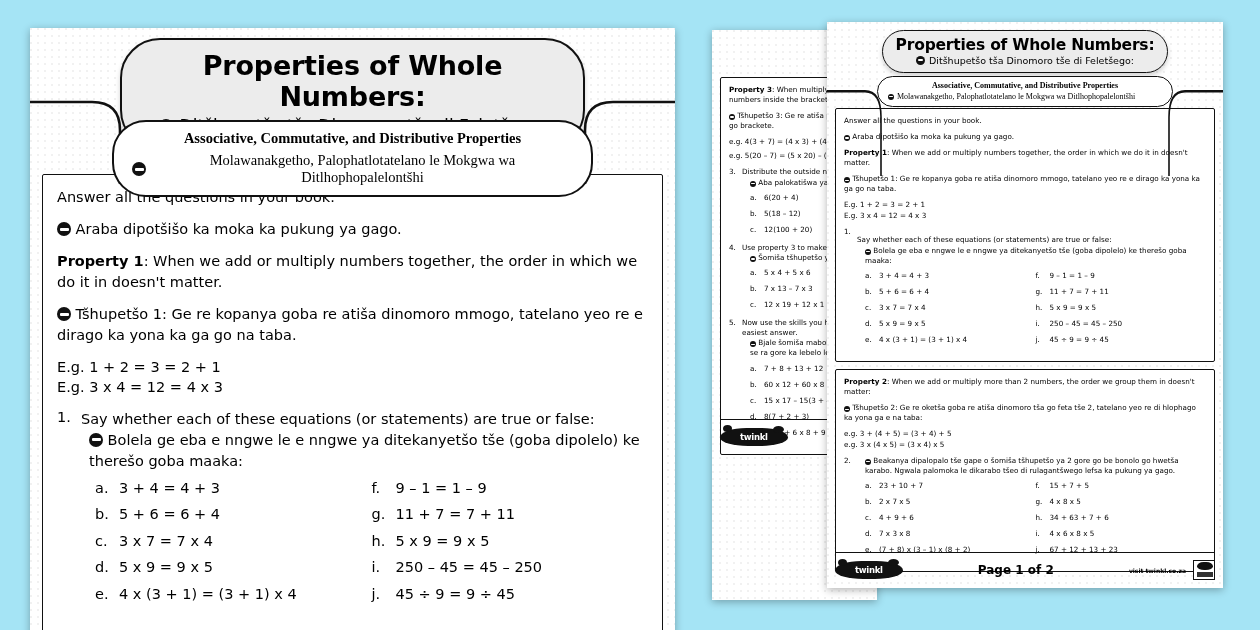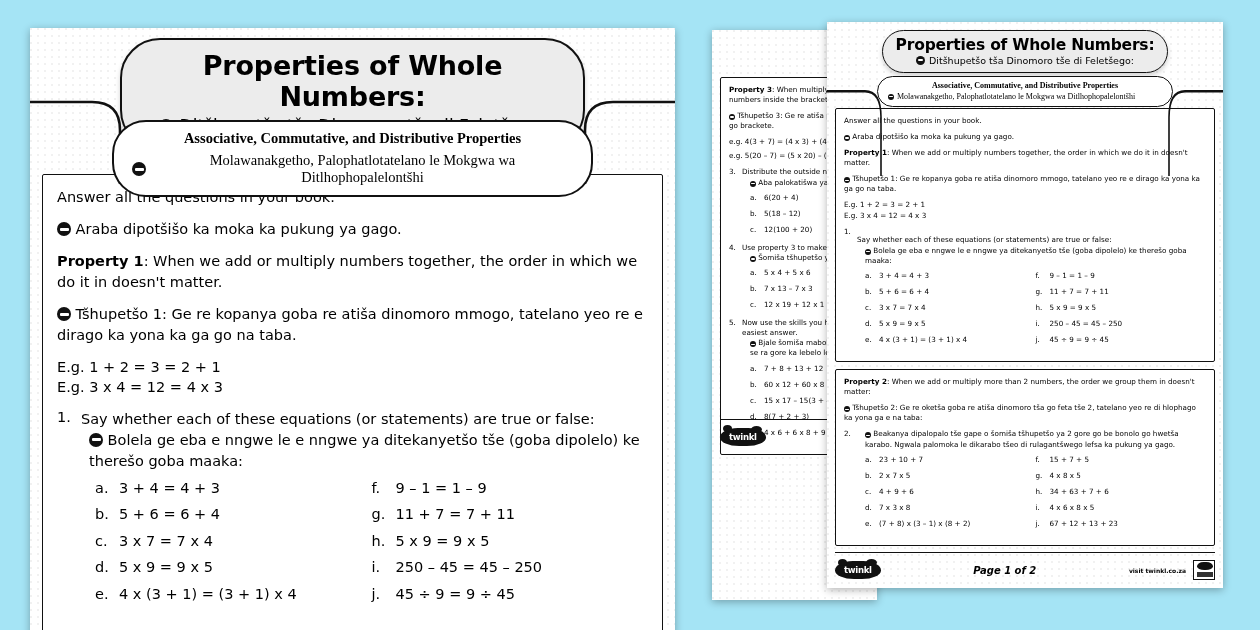--- a/index.html
+++ b/index.html
@@ -213,36 +213,36 @@
     display: flex;
     align-items: center;
     justify-content: space-between;
     height: 30px;
   }
   .twinkl-logo {
     background: #111;
     color: #fff;
     font-weight: bold;
     font-size: 8.5px;
-    padding: 4px 9px;
+    padding: 4px 20px;
     border-radius: 45% 45% 48% 48% / 60% 60% 55% 55%;
     letter-spacing: -0.3px;
     position: relative;
   }
   .twinkl-logo::before {
     content: "";
     position: absolute; left: 3px; top: -2.5px;
     width: 9px; height: 7px; background: #111; border-radius: 50%;
   }
   .twinkl-logo::after {
     content: "";
     position: absolute; right: 4px; top: -2px;
     width: 11px; height: 7px; background: #111; border-radius: 50%;
   }
-  .page-num { font-size: 10px; font-weight: bold; font-style: italic; }
+  .page-num { font-size: 12px; font-weight: bold; }
   .visit-url { font-size: 6px; font-weight: bold; margin-right: 4px; }
   .foot-right { display: flex; align-items: center; gap: 3px; }
   .cert-badge {
     width: 22px; height: 20px;
     border: 1px solid #111;
     background: #fff;
     position: relative;
     overflow: hidden;
   }
   .cert-badge::before {
@@ -490,20 +490,24 @@
   </div>
 
   <div class="card">
     <p>
       <b>Property 2</b><span>: When we add or multiply more than 2 numbers, the order we group  them in doesn't matter:</span>
     </p>
     <p>
       <span class="tbadge xs"></span>
       <span>Tšhupetšo 2: Ge re oketša goba re atiša dinomoro tša go feta tše 2, tatelano yeo re di hlophago ka yona ga e na taba:</span>
     </p>
+    <div class="eg">
+      <div>e.g.  3 + (4 + 5) = (3 + 4) + 5</div>
+      <div>e.g.  3 x (4 x 5) = (3 x 4) x 5</div>
+    </div>
     <ol class="qlist">
       <li>
         <span class="qnum">2.</span>
         <span class="qloc">
           <span class="tbadge xs"></span>
           <span>Beakanya dipalopalo tše gape o šomiša tšhupetšo ya 2 gore go be bonolo go hwetša karabo. Ngwala palomoka le dikarabo tšeo di rulagantšwego lefsa ka pukung ya gago.</span>
         </span>
         <div class="subitems">
           <div class="subcol">
             <div class="subitem">

